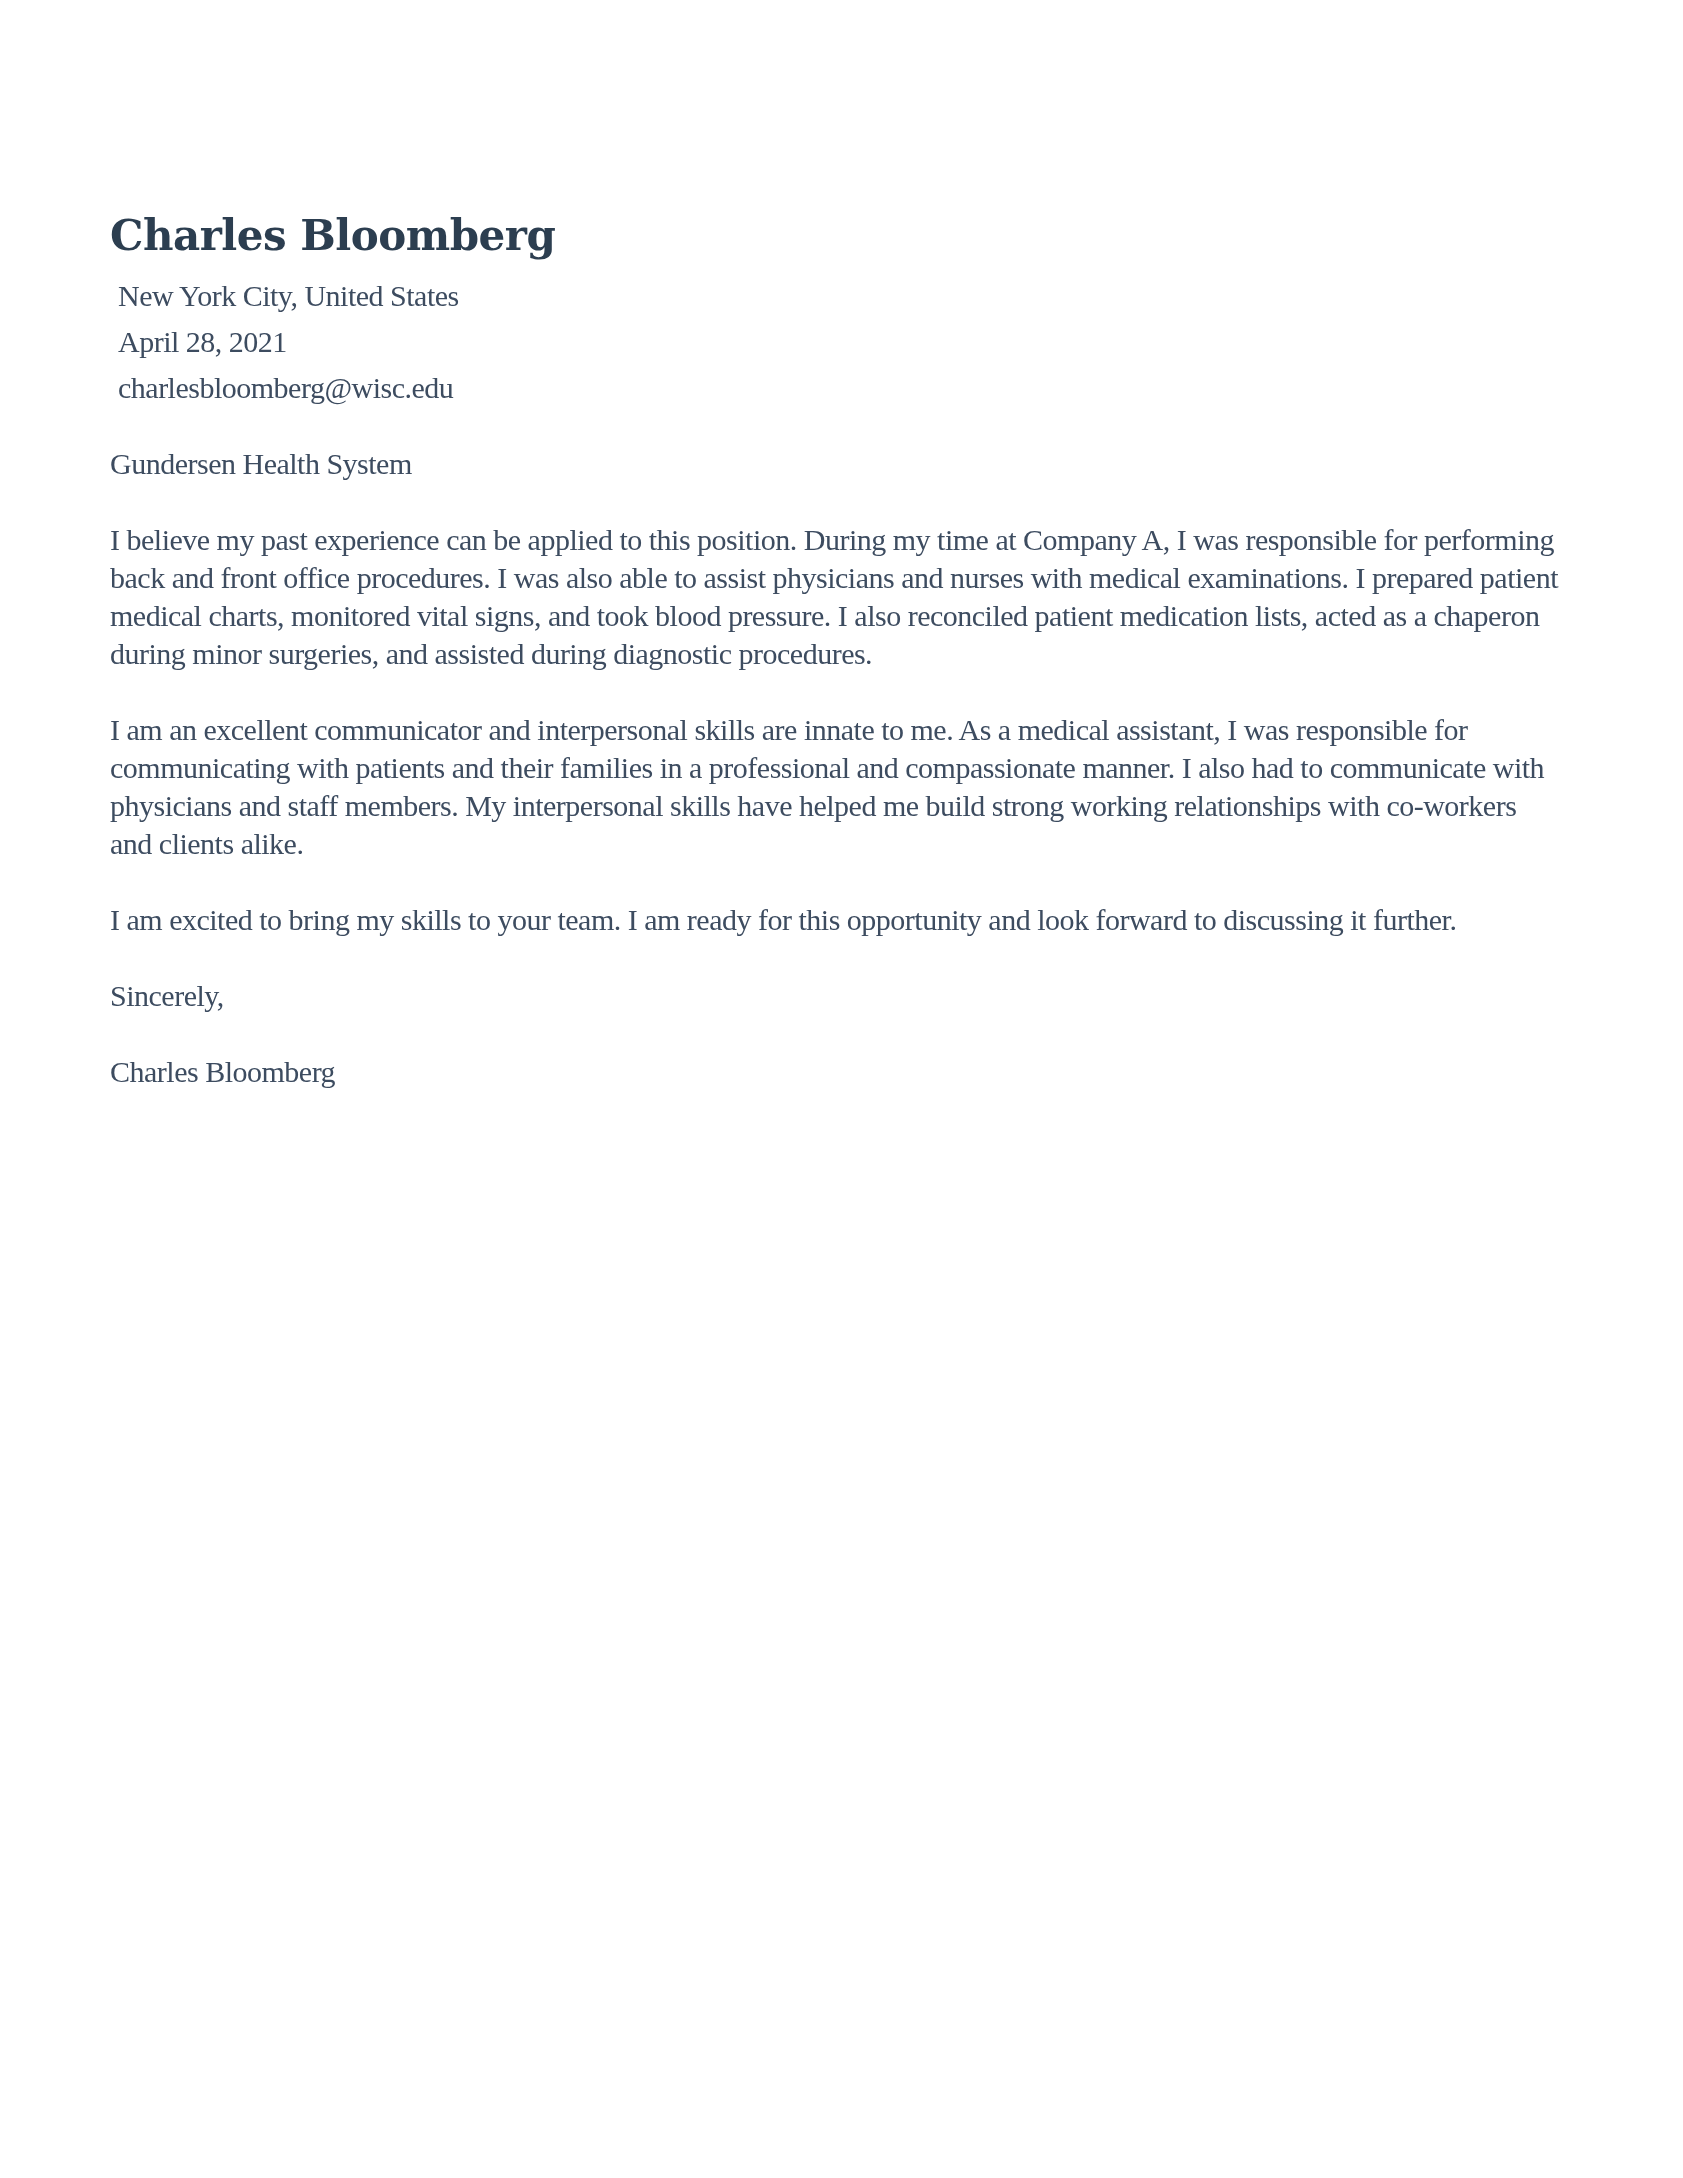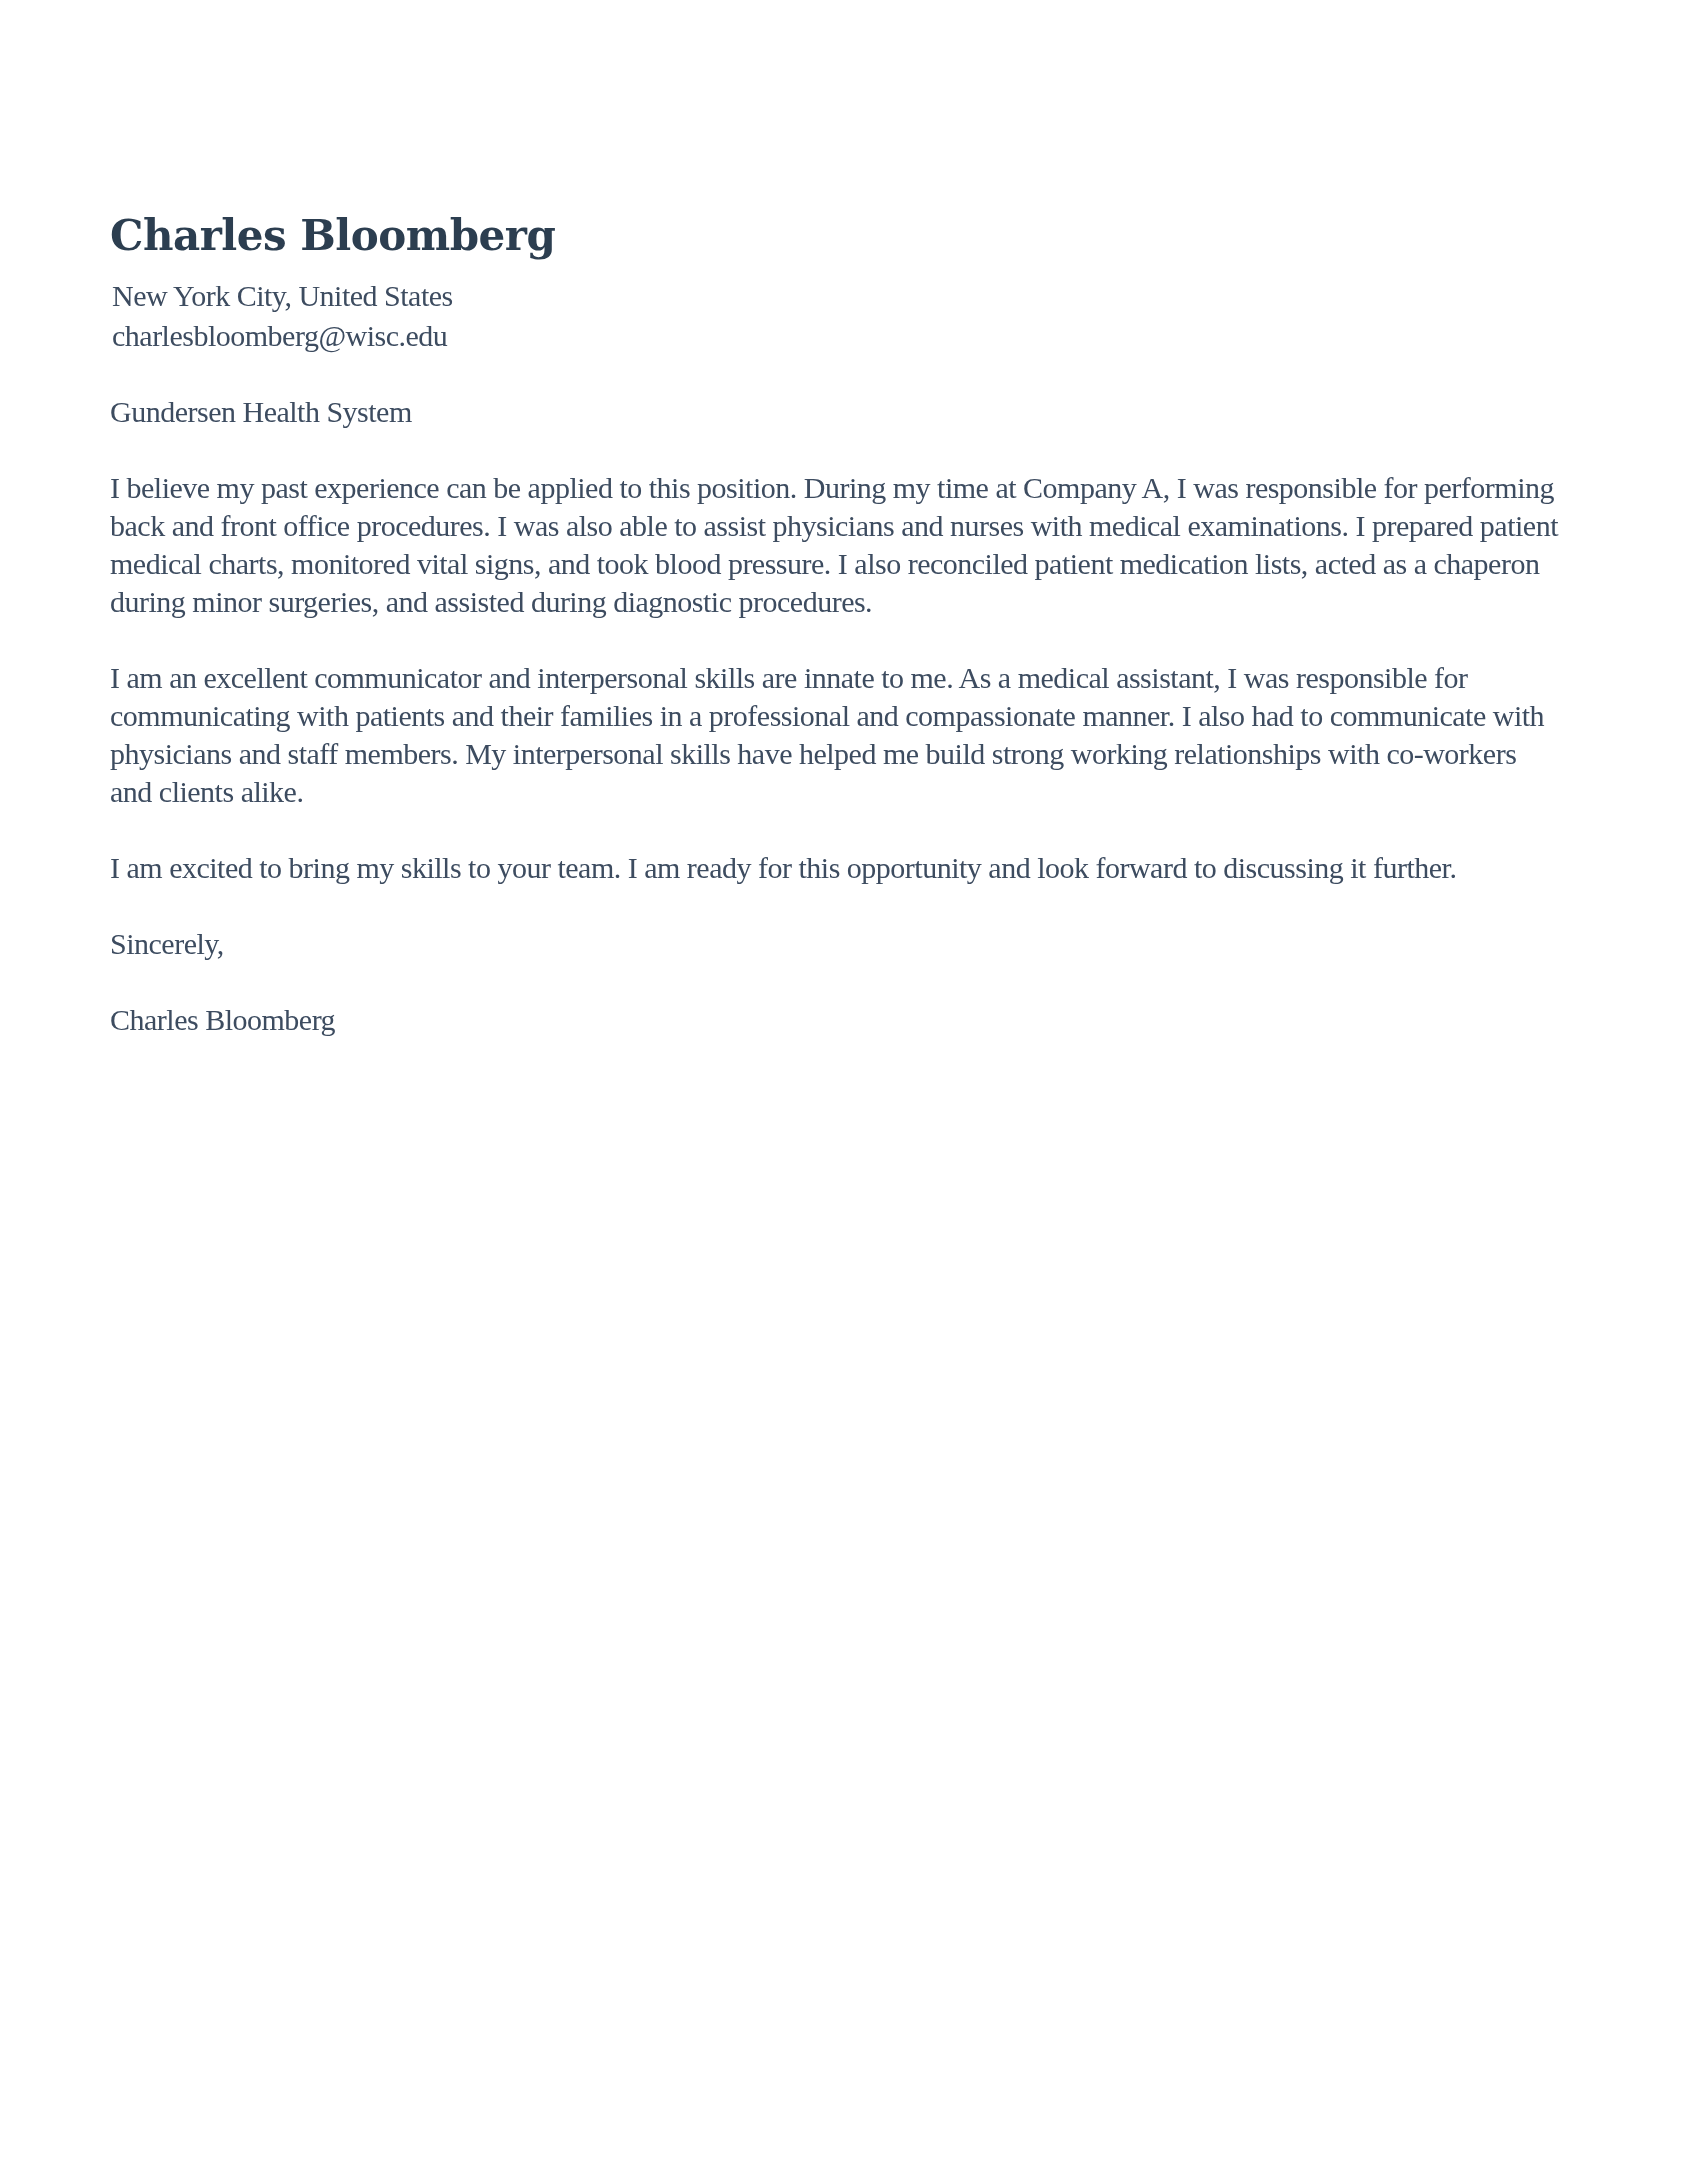--- a/index.html
+++ b/index.html
@@ -34,21 +34,21 @@
   .body-text {
     font-size: 30px;
     line-height: 38px;
     letter-spacing: -0.5px;
     color: #3d4c60;
   }
   .contact-block {
     margin: 0 0 38px 0;
   }
   .contact-line {
-    margin: 2px;
+    margin: 8px;
   }
   .block {
     margin: 0 16px 38px 0;
   }
   p.block {
     margin-top: 0;
   }
   .signature {
     margin-bottom: 0;
   }
@@ -56,20 +56,21 @@
 </head>
 <body>
 
 <div class="page">
   <div class="content">
 
     <h1 class="sender-name">Charles Bloomberg</h1>
 
     <div class="contact-block body-text">
       <div class="contact-line">New York City, United States</div>
+      <div class="contact-line">April 28, 2021</div>
       <div class="contact-line">charlesbloomberg@wisc.edu</div>
     </div>
 
     <div class="block body-text">Gundersen Health System</div>
 
 
 
     <p class="block body-text">I believe my past experience can be applied to this position. During my time at Company A, I was responsible for performing back and front office procedures. I was also able to assist physicians and nurses with medical examinations. I prepared patient medical charts, monitored vital signs, and took blood pressure. I also reconciled patient medication lists, acted as a chaperon during minor surgeries, and assisted during diagnostic procedures.</p>
 
     <p class="block body-text">I am an excellent communicator and interpersonal skills are innate to me. As a medical assistant, I was responsible for communicating with patients and their families in a professional and compassionate manner. I also had to communicate with physicians and staff members. My interpersonal skills have helped me build strong working relationships with co-workers and clients alike.</p>

